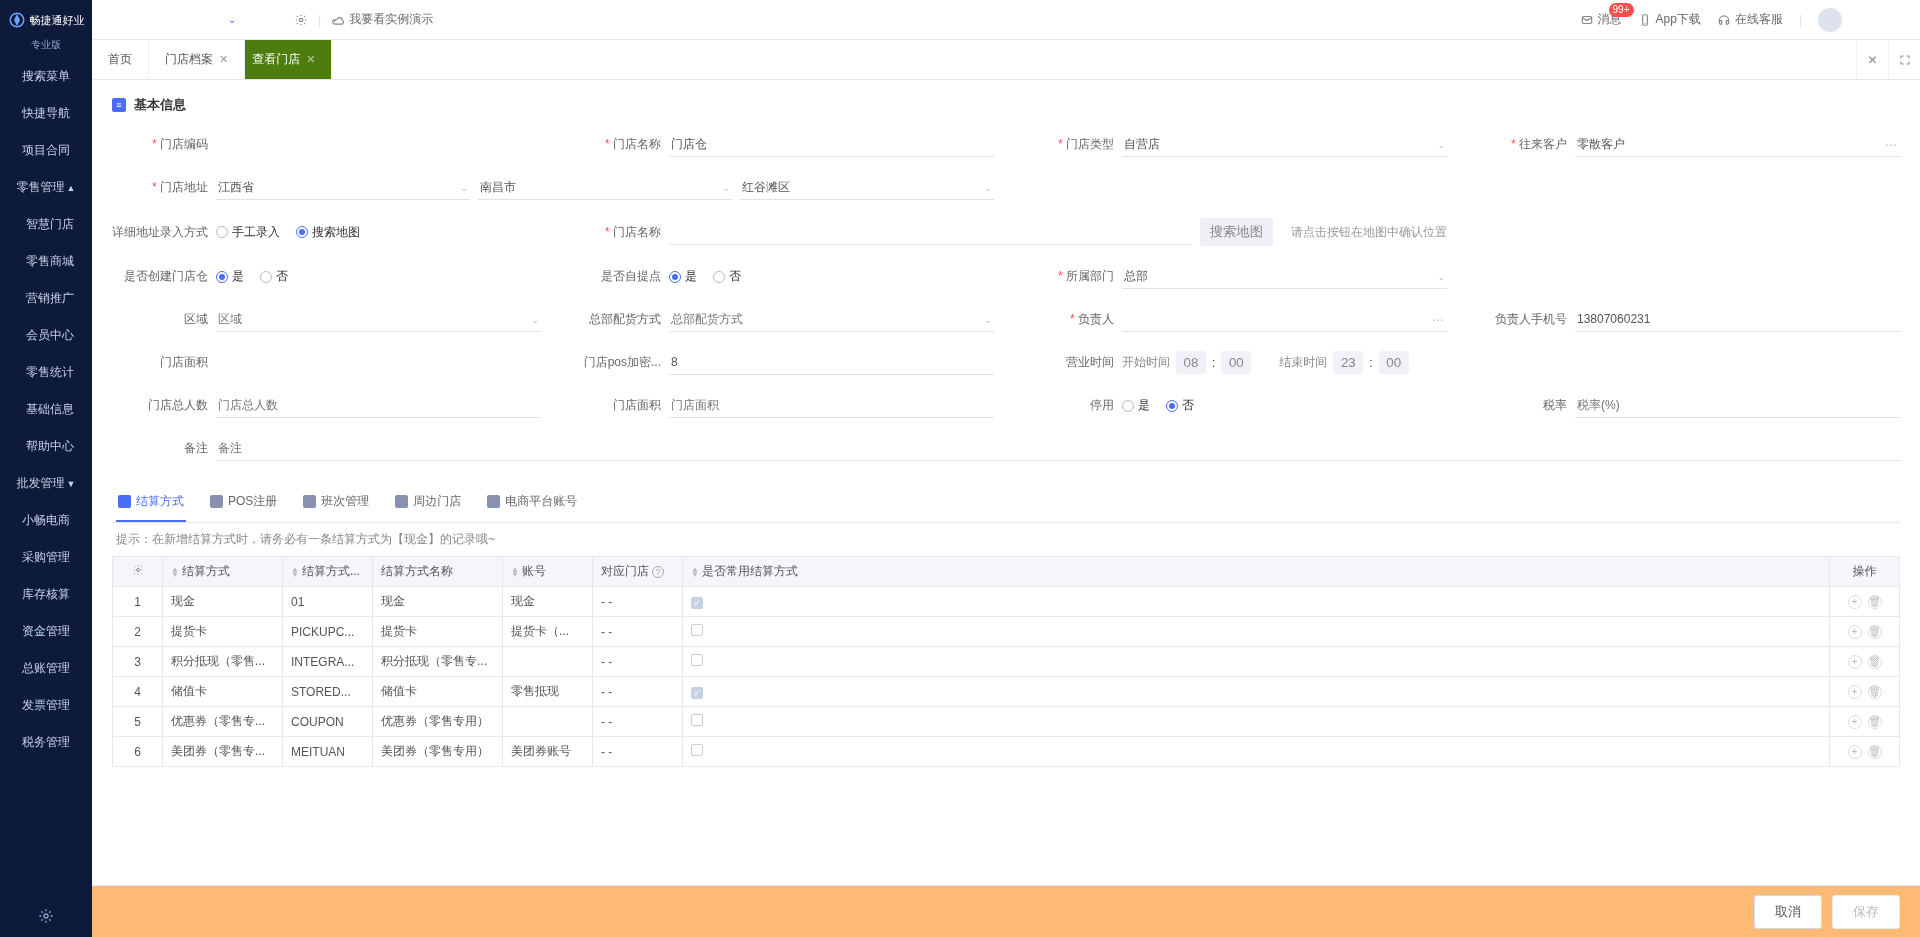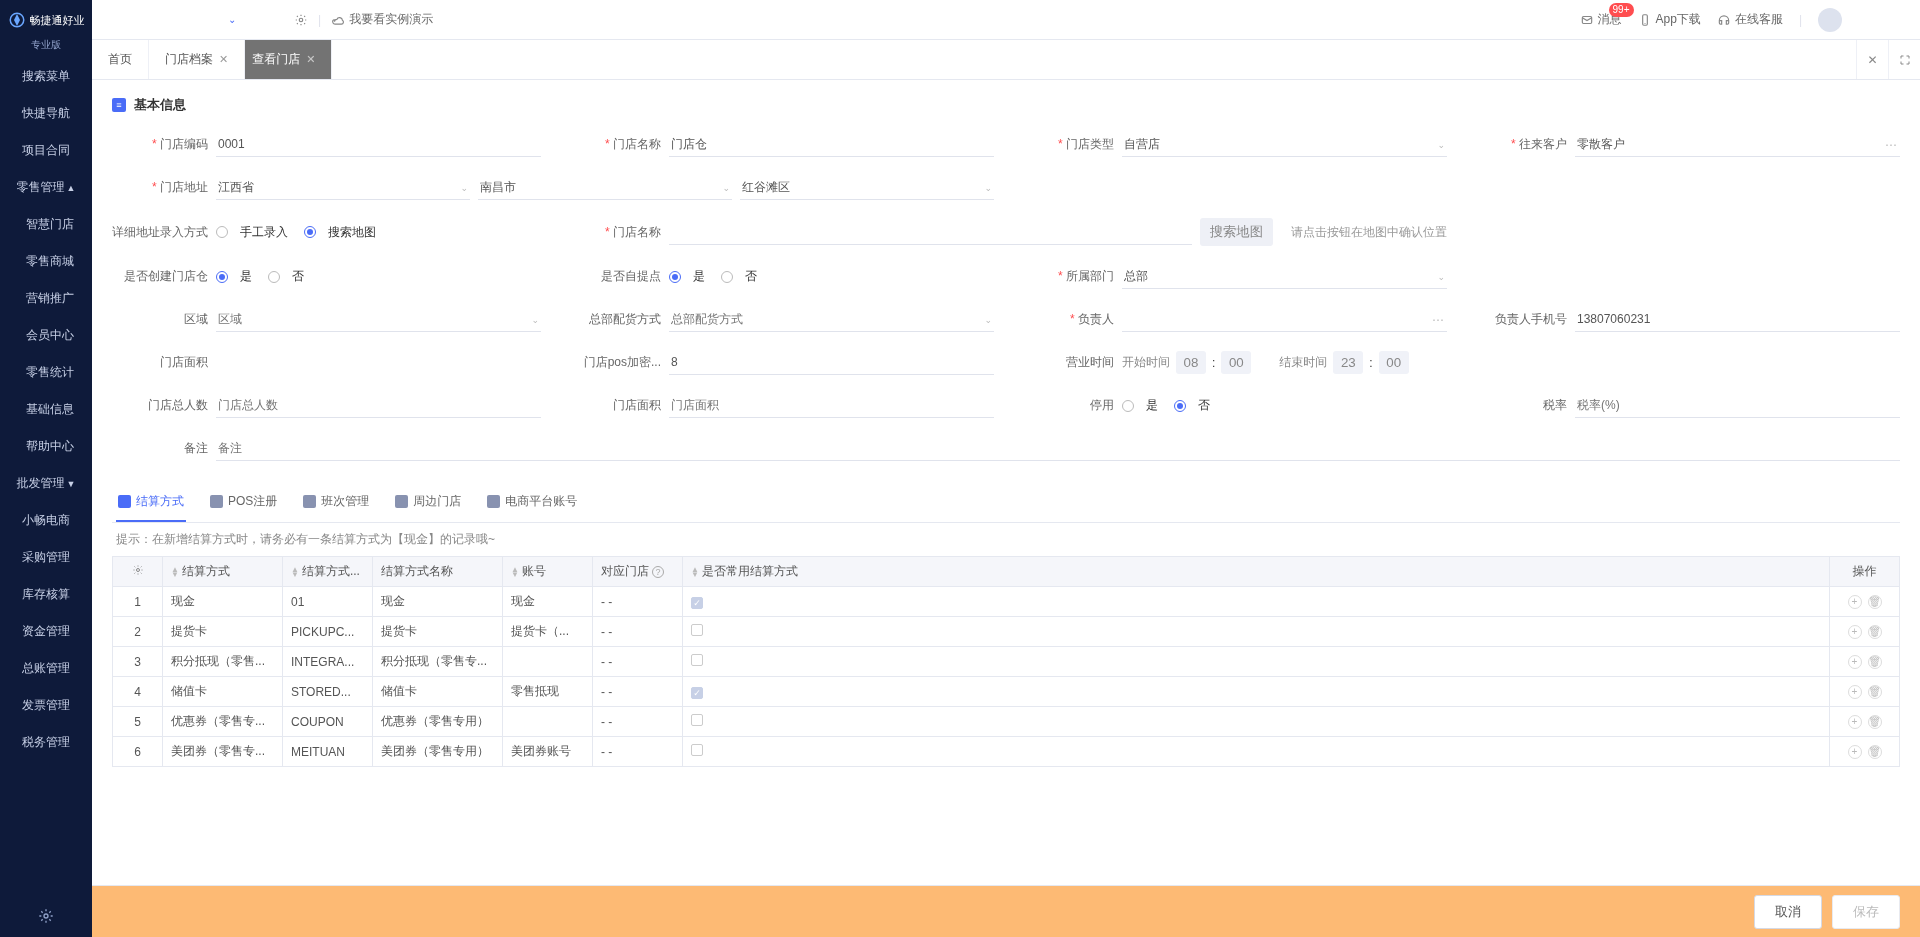--- a/index.html
+++ b/index.html
@@ -26,21 +26,21 @@
 .top-icon { width: 14px; height: 14px; color: #888; }
 .demo-link { display: flex; align-items: center; gap: 4px; color: #666; cursor: pointer; }
 .top-right { margin-left: auto; display: flex; align-items: center; gap: 16px; color: #666; }
 .top-action { display: flex; align-items: center; gap: 4px; cursor: pointer; position: relative; }
 .badge { position: absolute; top: -8px; right: -12px; background: #ff4d4f; color: #fff; border-radius: 8px; padding: 0 4px; font-size: 10px; line-height: 14px; }
 .avatar { width: 24px; height: 24px; border-radius: 50%; background: #dde2ee; }
 
 
 .tabstrip { height: 40px; background: #fff; display: flex; align-items: stretch; border-bottom: 1px solid #e5e8f0; position: relative; }
 .tab { padding: 0 16px; display: flex; align-items: center; gap: 6px; cursor: pointer; border-right: 1px solid #eef0f6; color: #555; }
-.tab.active { background: #737373; color: #fff; padding-left: 7px; }
+.tab.active { background: #4d7c0f; color: #fff; padding-left: 7px; }
 .tab-close { font-size: 11px; opacity: 0.6; cursor: pointer; }
 .tabstrip-actions { margin-left: auto; display: flex; align-items: center; }
 .tabstrip-btn { width: 32px; height: 100%; display: flex; align-items: center; justify-content: center; border-left: 1px solid #eef0f6; cursor: pointer; color: #888; }
 
 
 .content { flex: 1; overflow: auto; padding: 16px 20px 0; background: #fff; }
 .section-title { display: flex; align-items: center; gap: 8px; font-size: 13px; font-weight: 600; color: #333; margin-bottom: 18px; }
 .sec-icon { width: 14px; height: 14px; background: #4a6cf7; border-radius: 2px; display: inline-flex; align-items: center; justify-content: center; color: #fff; font-size: 9px; }
 
 .form-grid { display: grid; grid-template-columns: repeat(4, 1fr); gap: 18px 24px; margin-bottom: 22px; }
@@ -51,21 +51,21 @@
 .req::before { content: "* "; color: #ff4d4f; }
 .fc { flex: 1; min-width: 0; }
 .inp { width: 100%; border: none; border-bottom: 1px solid #e0e3ec; padding: 5px 2px; font-size: 12px; color: #999; background: transparent; outline: none; }
 .inp.val { color: #555; }
 .sel-grp { display: flex; gap: 8px; flex: 1; }
 .sel { flex: 1; position: relative; }
 .sel .inp { padding-right: 18px; }
 .caret { position: absolute; right: 2px; top: 50%; transform: translateY(-50%); font-size: 9px; color: #bbb; pointer-events: none; }
 .dots { position: absolute; right: 2px; top: 50%; transform: translateY(-50%); color: #bbb; font-size: 12px; letter-spacing: 1px; pointer-events: none; }
 .radio-grp { display: flex; align-items: center; gap: 16px; }
-.radio-opt { display: flex; align-items: center; gap: 12px; cursor: pointer; }
+.radio-opt { display: flex; align-items: center; gap: 4px; cursor: pointer; }
 .radio { width: 12px; height: 12px; border: 1px solid #bbb; border-radius: 50%; display: inline-flex; align-items: center; justify-content: center; }
 .radio.on::after { content: ""; width: 6px; height: 6px; background: #4a6cf7; border-radius: 50%; }
 .radio.on { border-color: #4a6cf7; }
 .btn-gray { background: #eef0f6; color: #888; border: none; padding: 5px 10px; border-radius: 3px; cursor: not-allowed; }
 .hint-txt { color: #999; margin-left: 10px; }
 .time-grp { display: flex; align-items: center; gap: 6px; flex-wrap: wrap; }
 .time-box { width: 30px; text-align: center; background: #f0f2f8; border: none; padding: 4px 0; border-radius: 3px; color: #888; }
 .time-lbl { color: #888; }
 
 
@@ -212,21 +212,20 @@
     <div class="content">
       <div class="section-title">
         <span class="sec-icon">≡</span>
         <span>基本信息</span>
       </div>
 
       <div class="form-grid">
 
         <div class="form-row">
             <label class="fl req">门店编码</label>
-            <div class="fc"><input class="inp val" value="0001" style=""></div>
           </div>
         <div class="form-row">
             <label class="fl req">门店名称</label>
             <div class="fc"><input class="inp val" value="门店仓" style=""></div>
           </div>
         <div class="form-row">
             <label class="fl req">门店类型</label>
             <div class="fc sel"><input class="inp val" value="自营店" style=""><span class="caret">⌄</span></div>
           </div>
         <div class="form-row">

